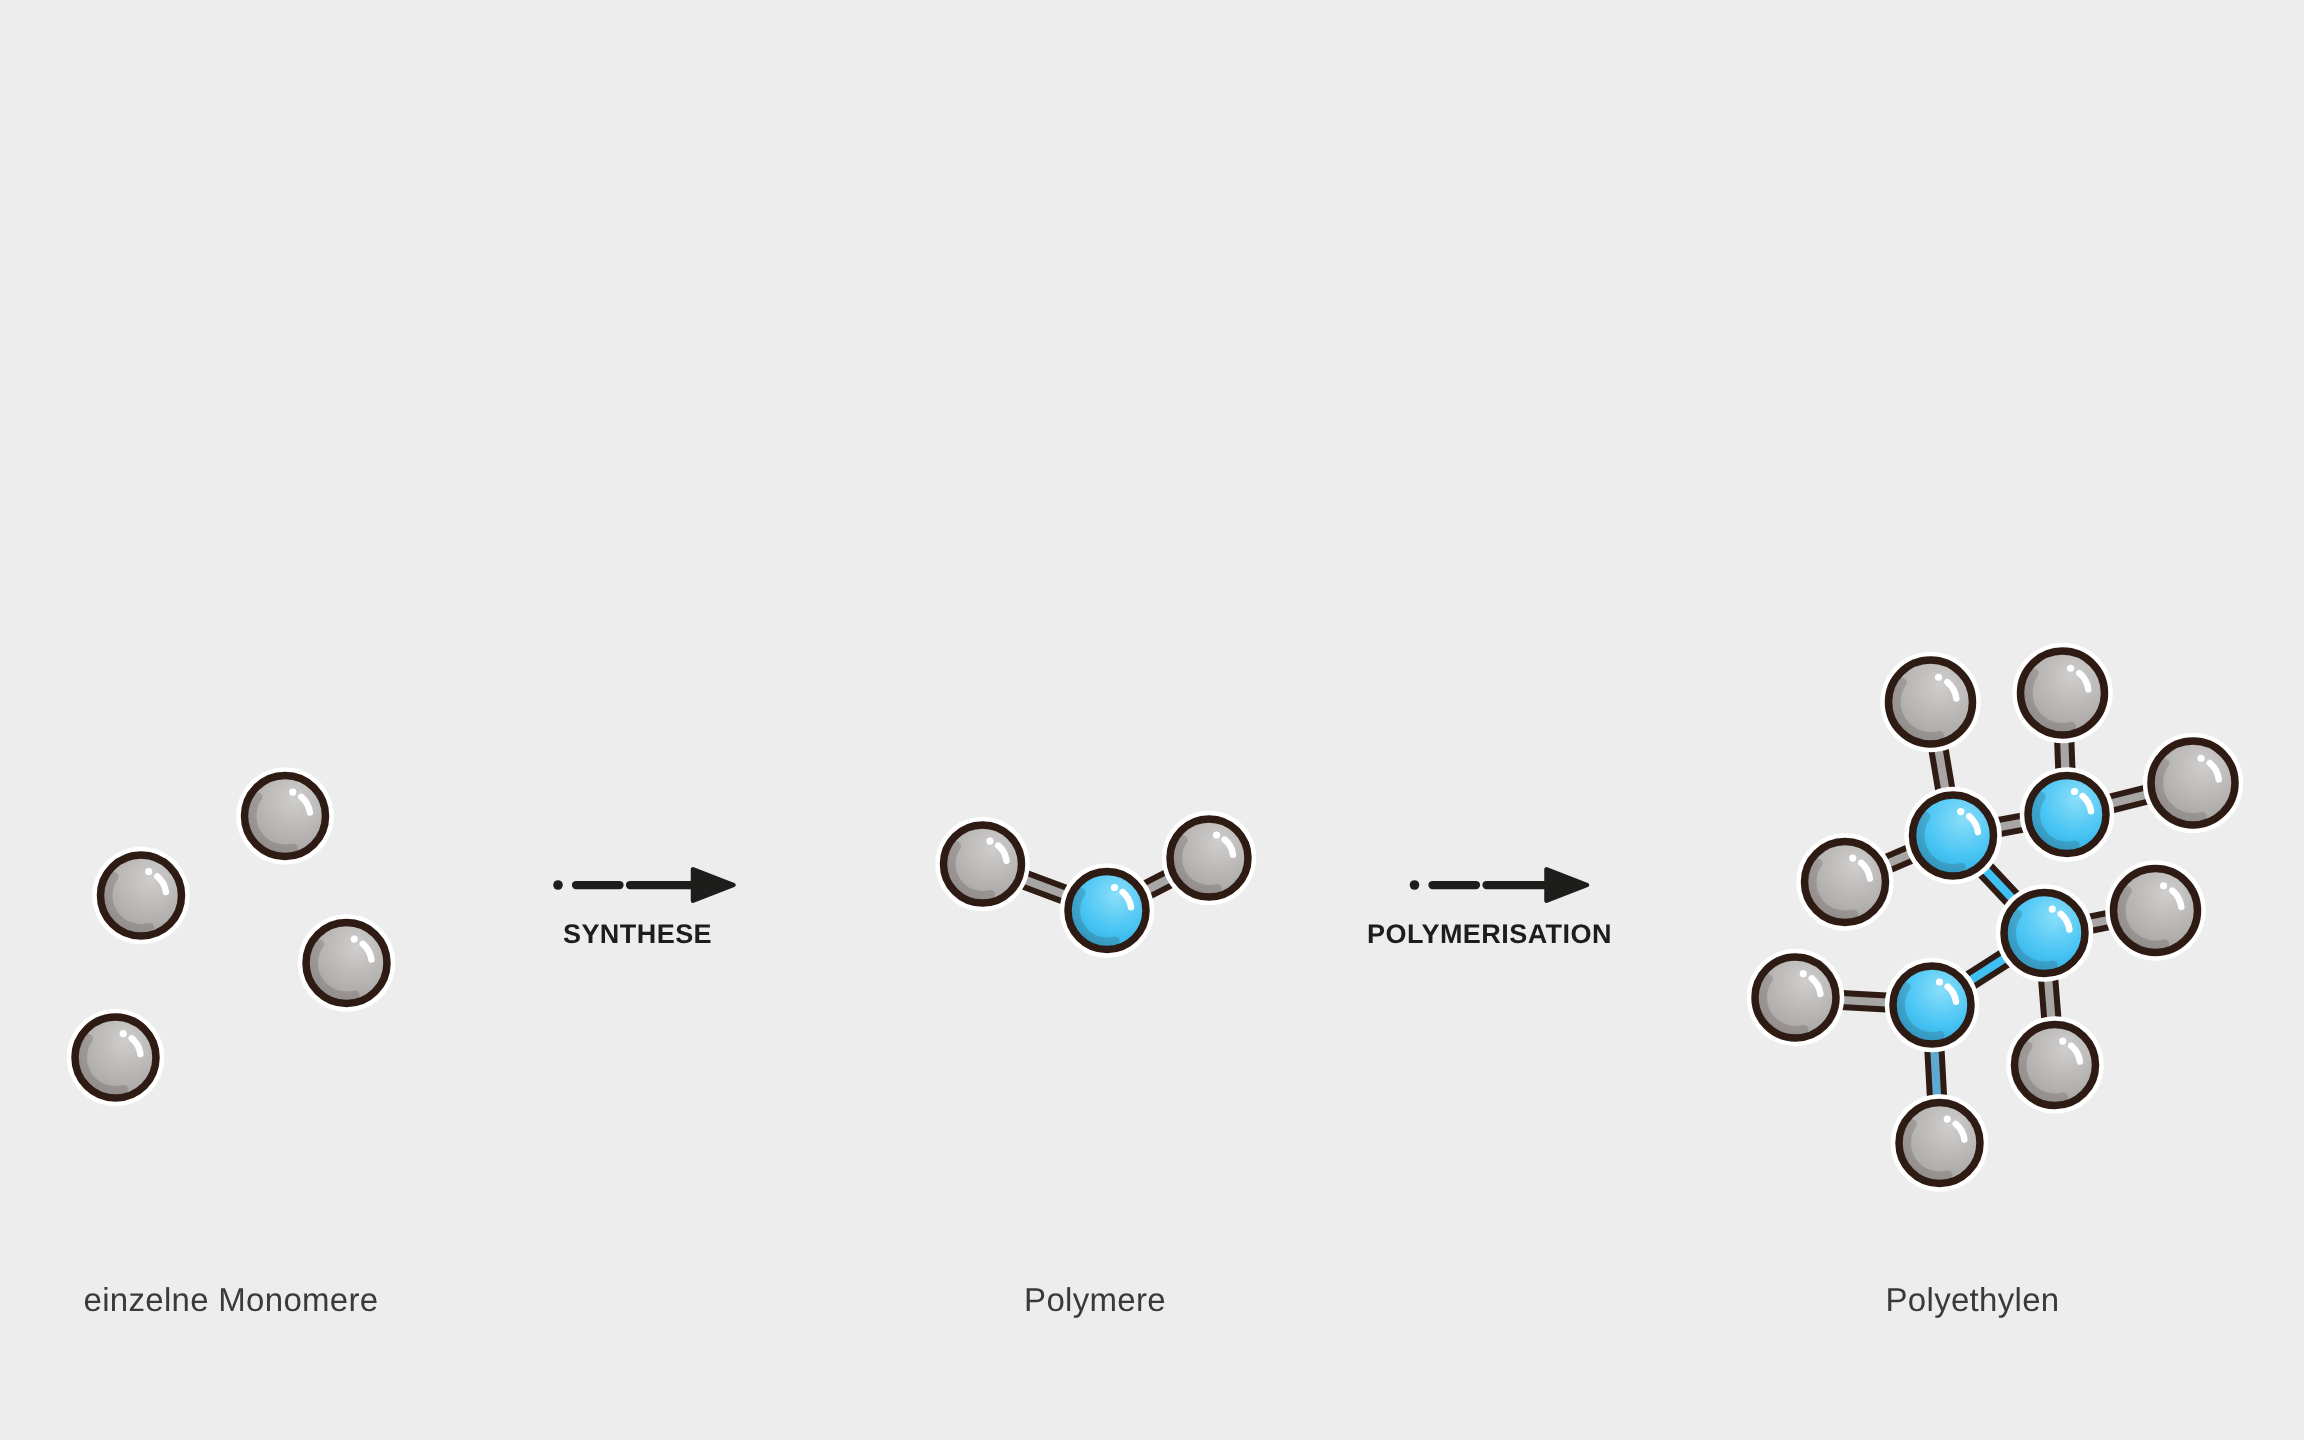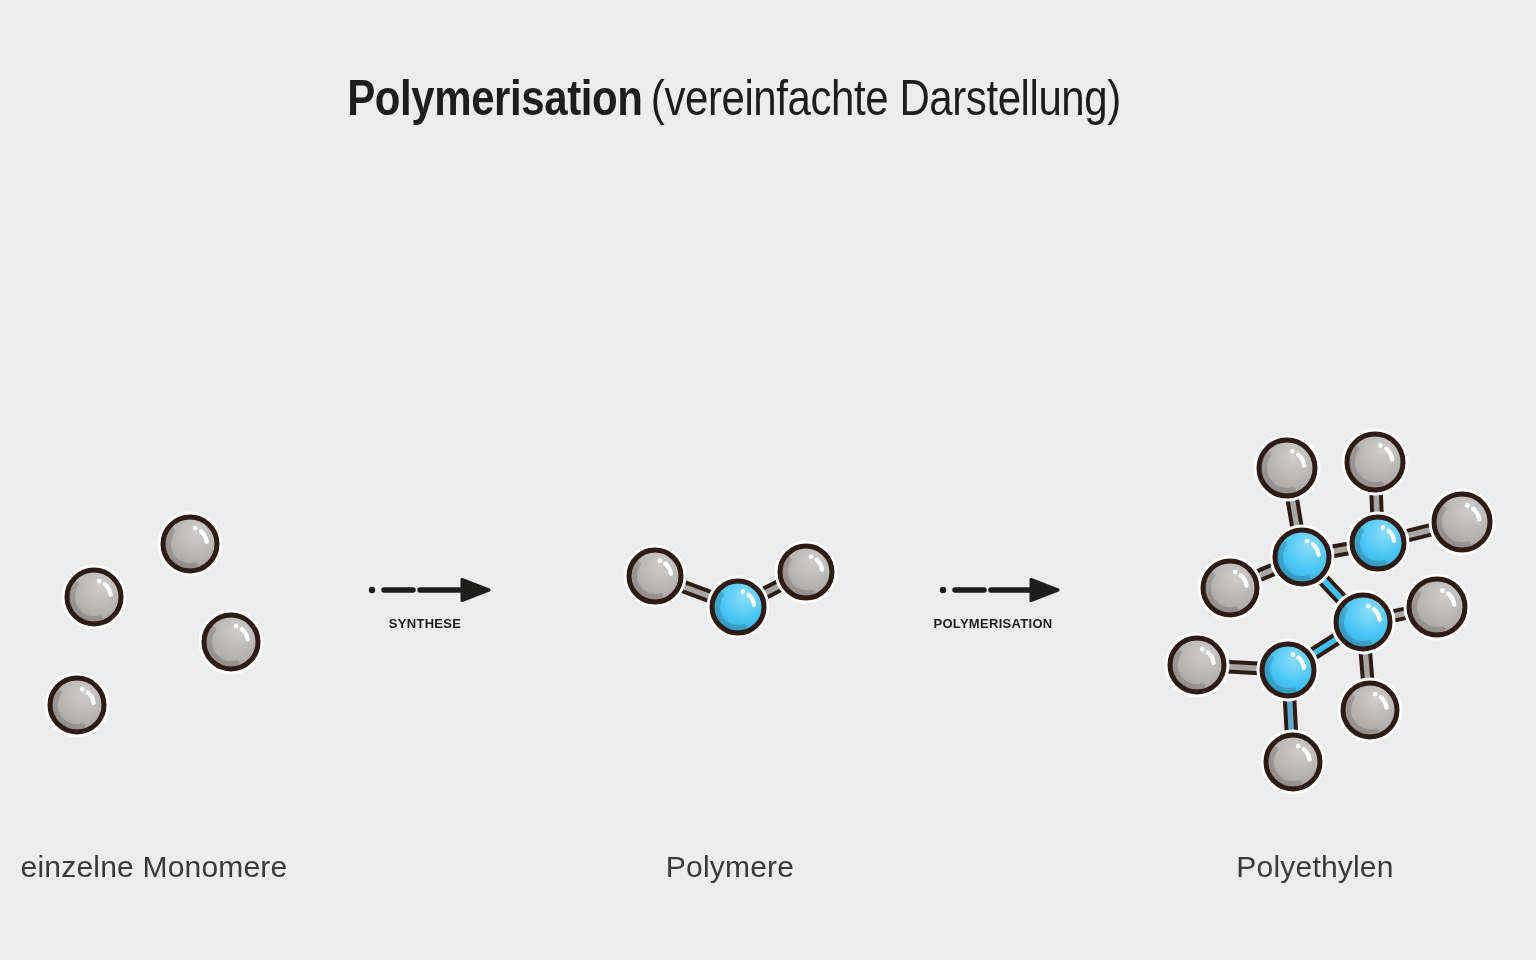--- a/index.html
+++ b/index.html
@@ -27,43 +27,40 @@
     display: inline-block;
     transform: scaleX(0.84);
     letter-spacing: -0.5px;
   }
   .title .bold { font-weight: 700; }
   .title .reg  { font-weight: 400; margin-left: 10px; }
   .scene-svg { position: absolute; left: 0; top: 0; }
   .caption {
     position: absolute;
     transform: translate(-50%, -50%);
-    font-size: 30px;
+    font-size: 22px;
     color: #3a3a38;
     white-space: nowrap;
     letter-spacing: 0.2px;
   }
   .arrow-label {
     position: absolute;
     transform: translate(-50%, -50%);
-    font-size: 13px;
+    font-size: 18px;
     font-weight: 700;
     letter-spacing: 0.3px;
     color: #1d1d1b;
     white-space: nowrap;
   }
 </style>
 </head>
 <body style="background: rgb(238, 237, 238);">
 
 <div class="canvas">
 
-  <div class="title">
-    <span class="inner"><span class="bold">Polymerisation</span><span class="reg">(vereinfachte Darstellung)</span></span>
-  </div>
 
   <svg id="scene" class="scene-svg" width="1536" height="960" viewBox="0 0 1536 960">
       <defs>
         <radialGradient id="grad-gray" cx="0.62" cy="0.30" r="0.85">
           <stop offset="0" stop-color="#d0cecd"></stop>
           <stop offset="0.55" stop-color="#b5b3b2"></stop>
           <stop offset="1" stop-color="#9c9a99"></stop>
         </radialGradient>
         <radialGradient id="grad-blue" cx="0.62" cy="0.30" r="0.85">
           <stop offset="0" stop-color="#8adef9"></stop>

